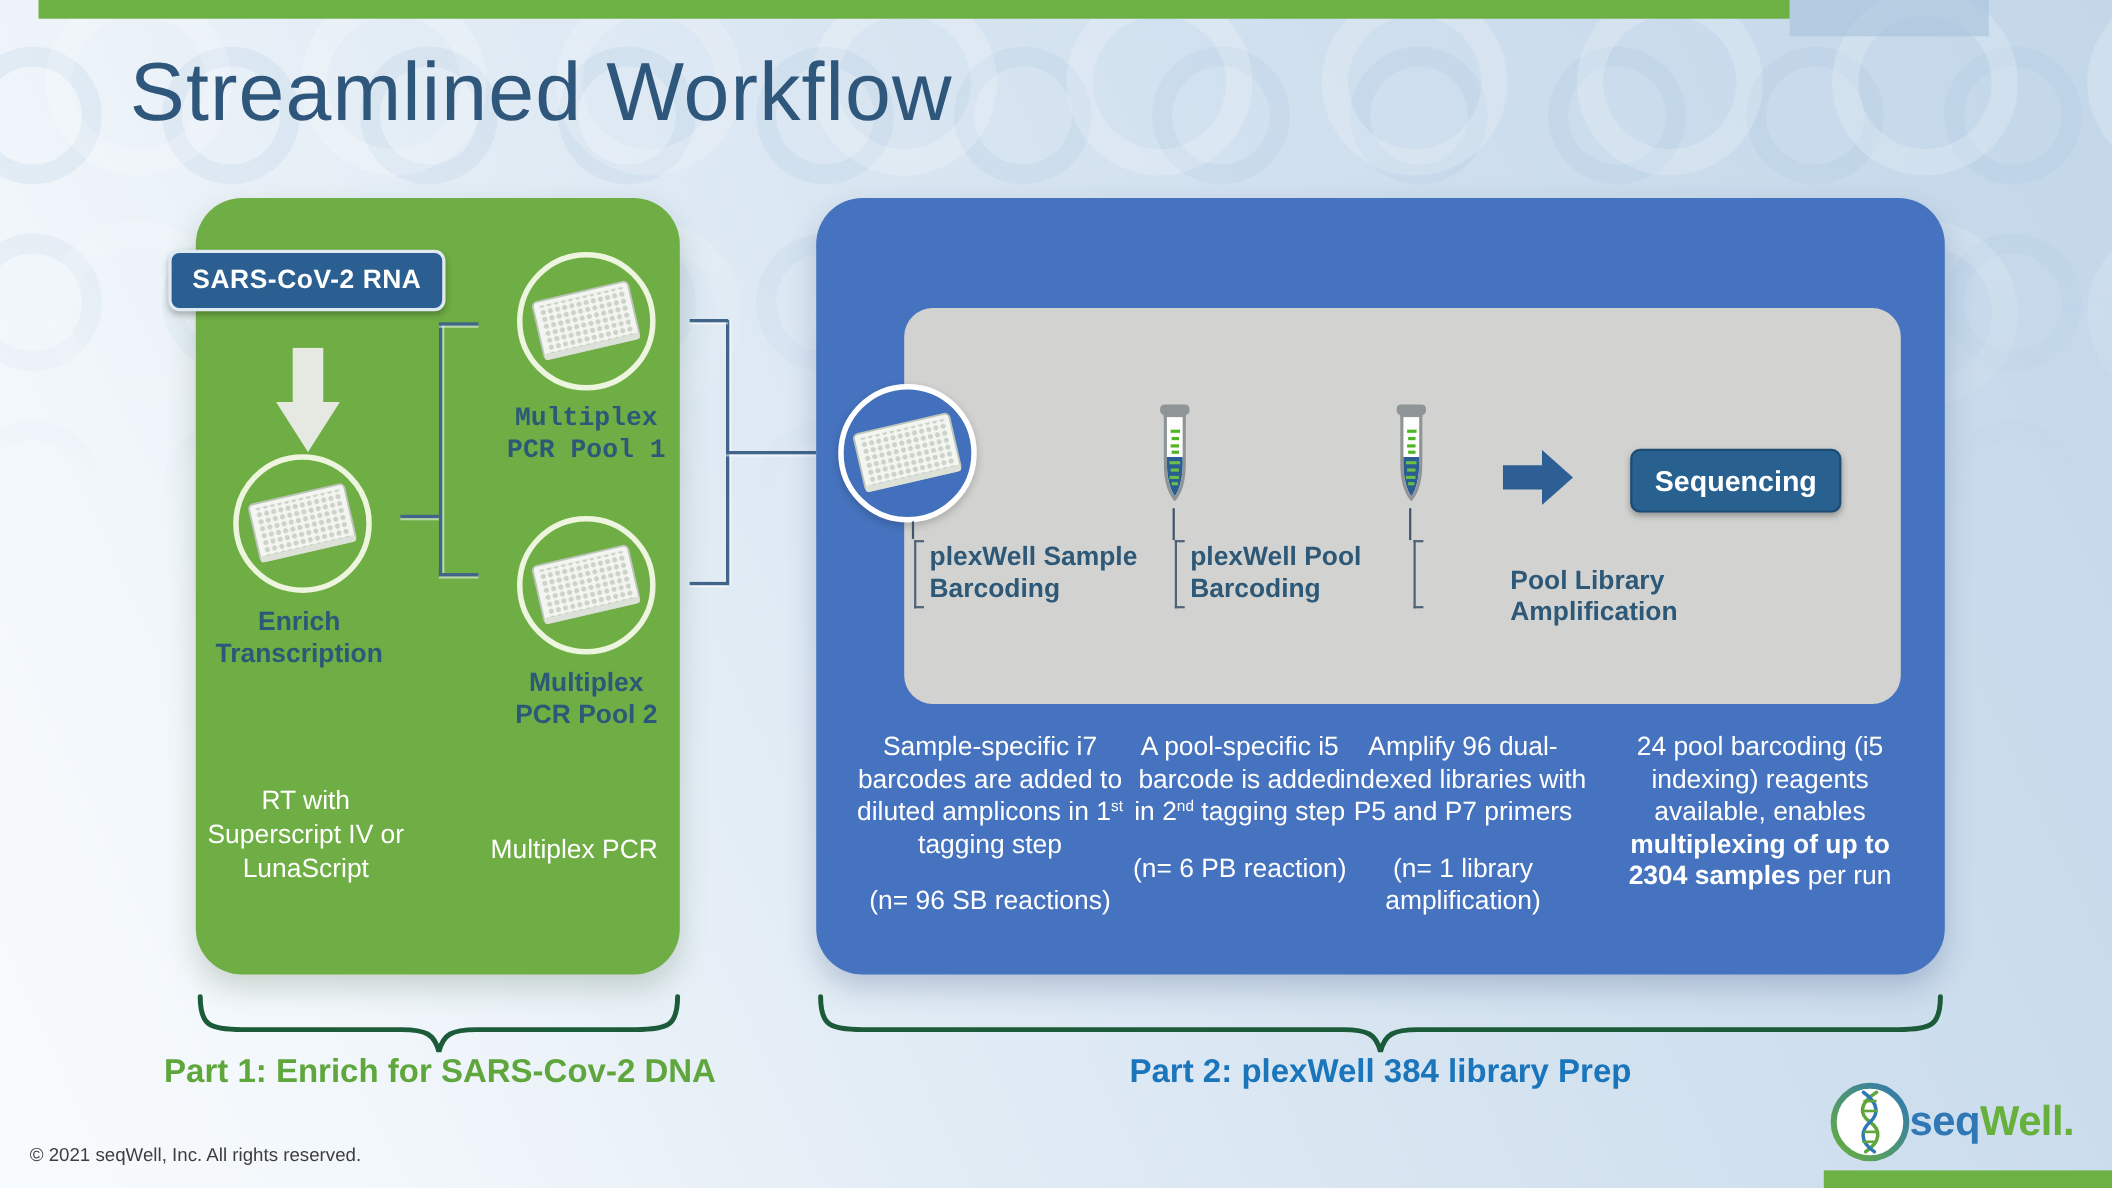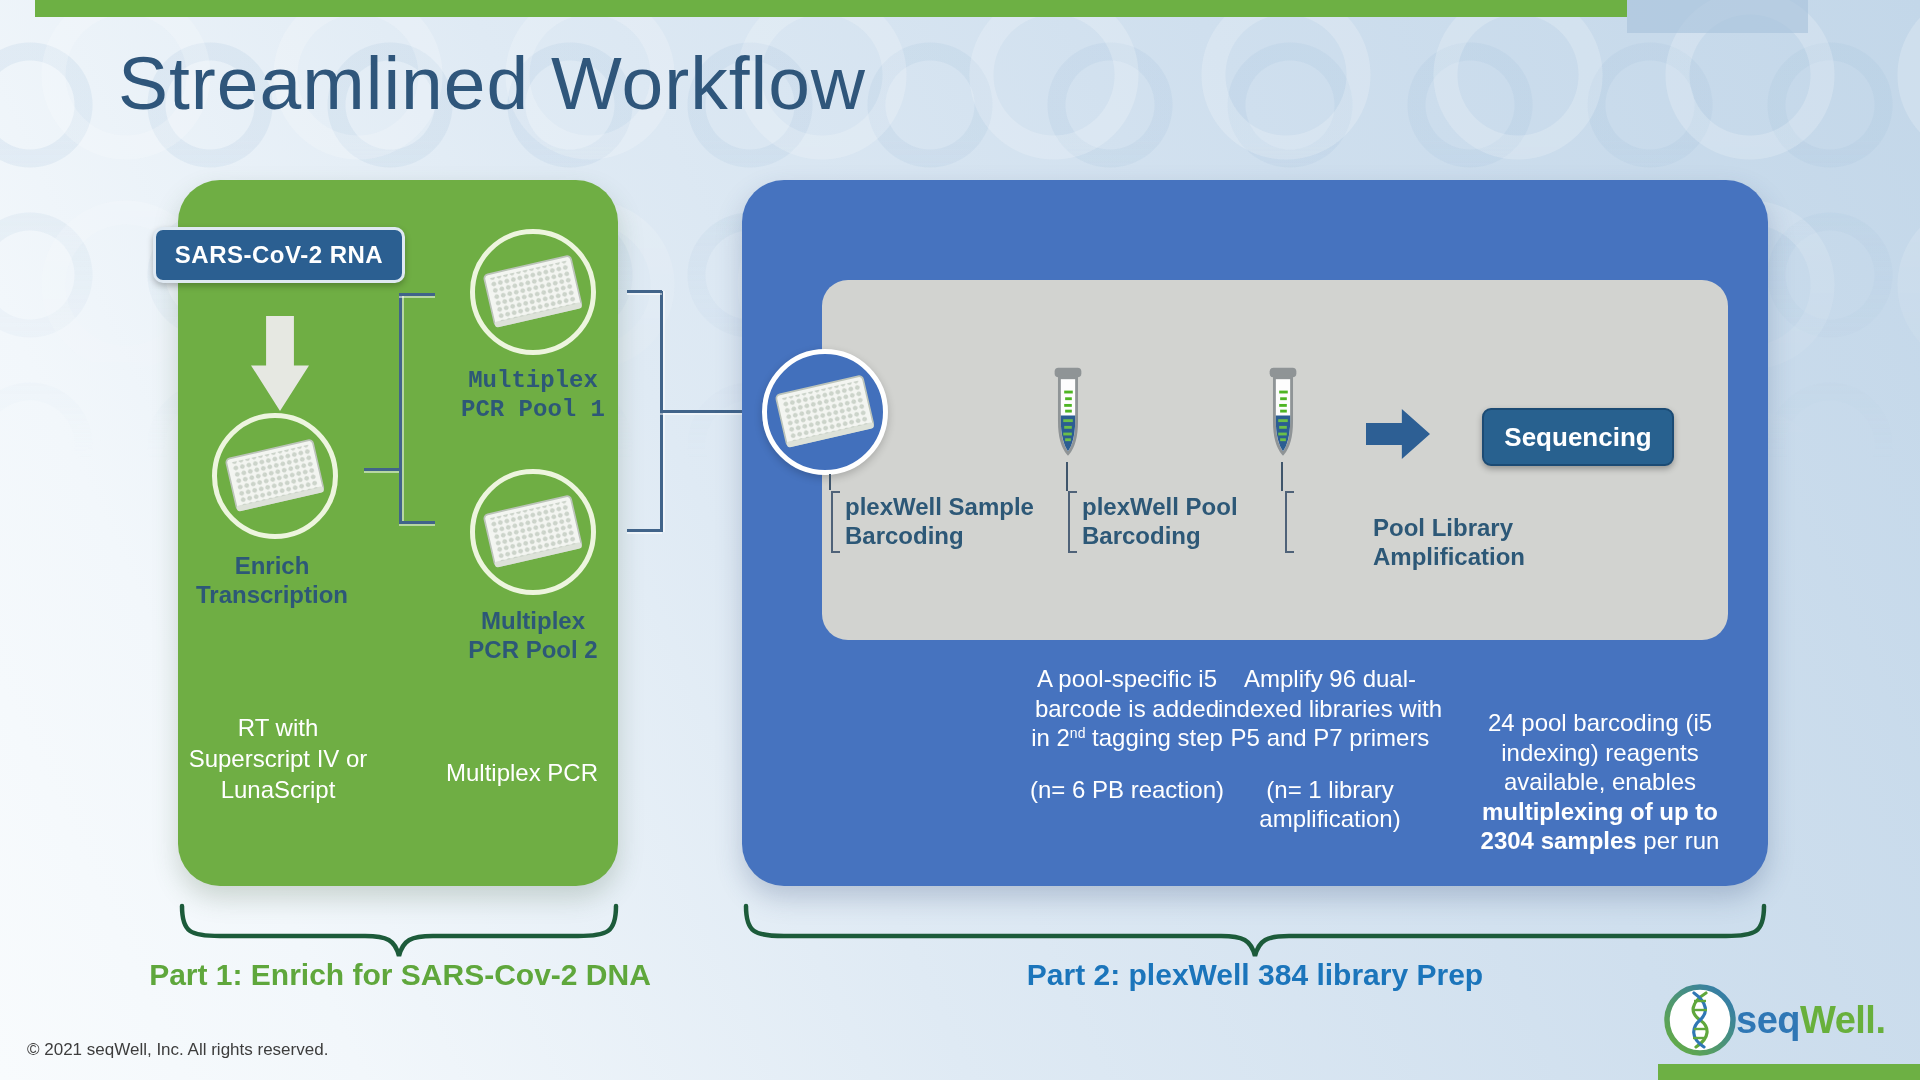--- a/index.html
+++ b/index.html
@@ -186,32 +186,36 @@
   <div class="dlabel left" style="left:845px;top:492px;width:205px;">plexWell Sample Barcoding</div>
   <div class="dlabel left" style="left:1082px;top:492px;width:185px;">plexWell Pool Barcoding</div>
   <div class="dlabel left" style="left:1373px;top:492px;width:180px;margin-top:21px;">Pool Library Amplification</div>
 
   <div class="right-arrow"></div>
 
   <div class="seq-btn">
     <span>Sequencing</span>
   </div>
 
+  <div class="col" style="left:774px;width:252px;">
+    <div class="desc" style="max-width:252px;"><span>Sample-specific i7 barcodes are added to diluted amplicons in 1</span><span class="sup">st</span><span> tagging step</span></div>
+    <div class="note">(n= 96 SB reactions)</div>
+  </div>
 
   <div class="col" style="left:1017px;width:220px;">
     <div class="desc" style="max-width:200px;"><span>A pool-specific i5 barcode is added in 2</span><span class="sup">nd</span><span> tagging step</span></div>
     <div class="note">(n= 6 PB reaction)</div>
   </div>
 
   <div class="col" style="left:1210px;width:240px;">
     <div class="desc" style="max-width:236px;">Amplify 96 dual-indexed libraries with P5 and P7 primers</div>
     <div class="note">(n= 1 library amplification)</div>
   </div>
 
-  <div class="col" style="left:1464px;width:272px;margin-top:44px;">
+  <div class="col" style="left:1464px;width:272px;">
     <div class="desc" style="max-width:272px;"><span>24 pool barcoding (i5 indexing) reagents available, enables </span><span class="b">multiplexing of up to 2304 samples</span><span> per run</span></div>
   </div>
 
   <svg class="brace" style="left:176px;top:900px;" width="446" height="62" viewBox="0 0 446 62">
     <path d="M6,6 C6,32 14,36 44,36 L189,36 C211,36 219,40 223,56 C227,40 235,36 257,36 L402,36 C432,36 440,32 440,6" fill="none" stroke="#1c5b3a" stroke-width="4.5" stroke-linecap="round"></path>
   </svg>
   <svg class="brace" style="left:740px;top:900px;" width="1030" height="62" viewBox="0 0 1030 62">
     <path d="M6,6 C6,32 14,36 44,36 L481,36 C503,36 511,40 515,56 C519,40 527,36 549,36 L986,36 C1016,36 1024,32 1024,6" fill="none" stroke="#1c5b3a" stroke-width="4.5" stroke-linecap="round"></path>
   </svg>
 

